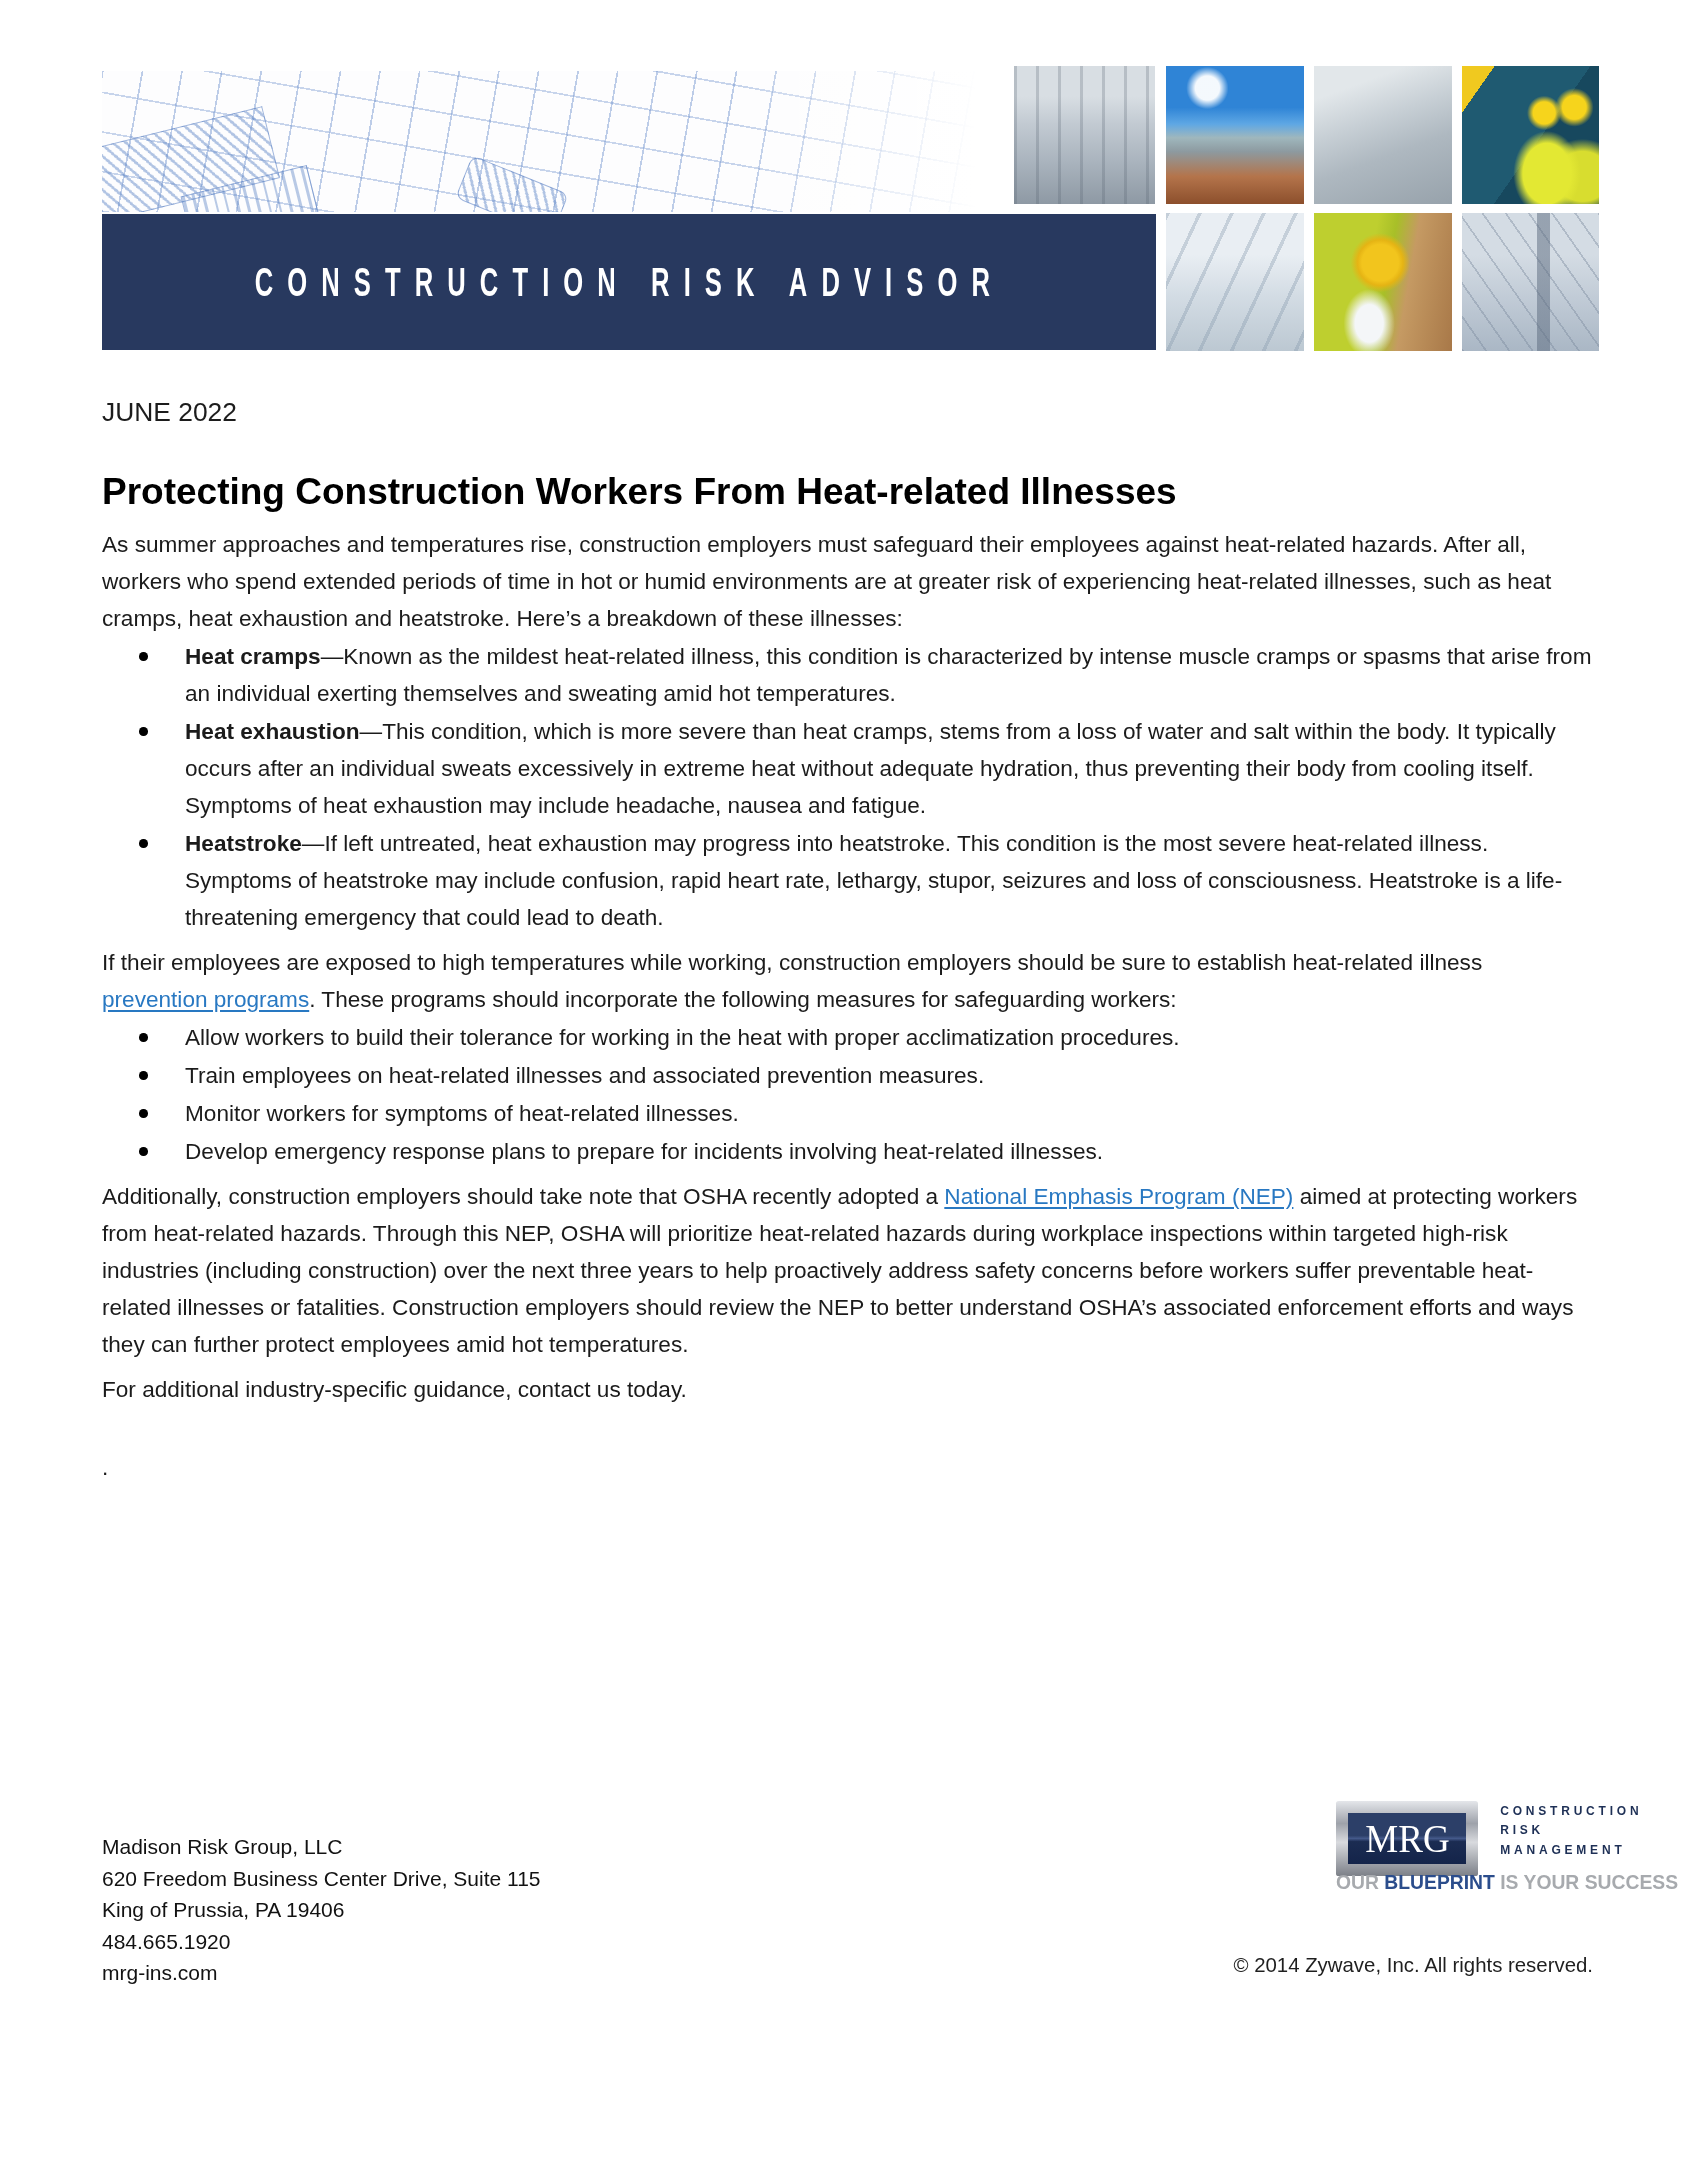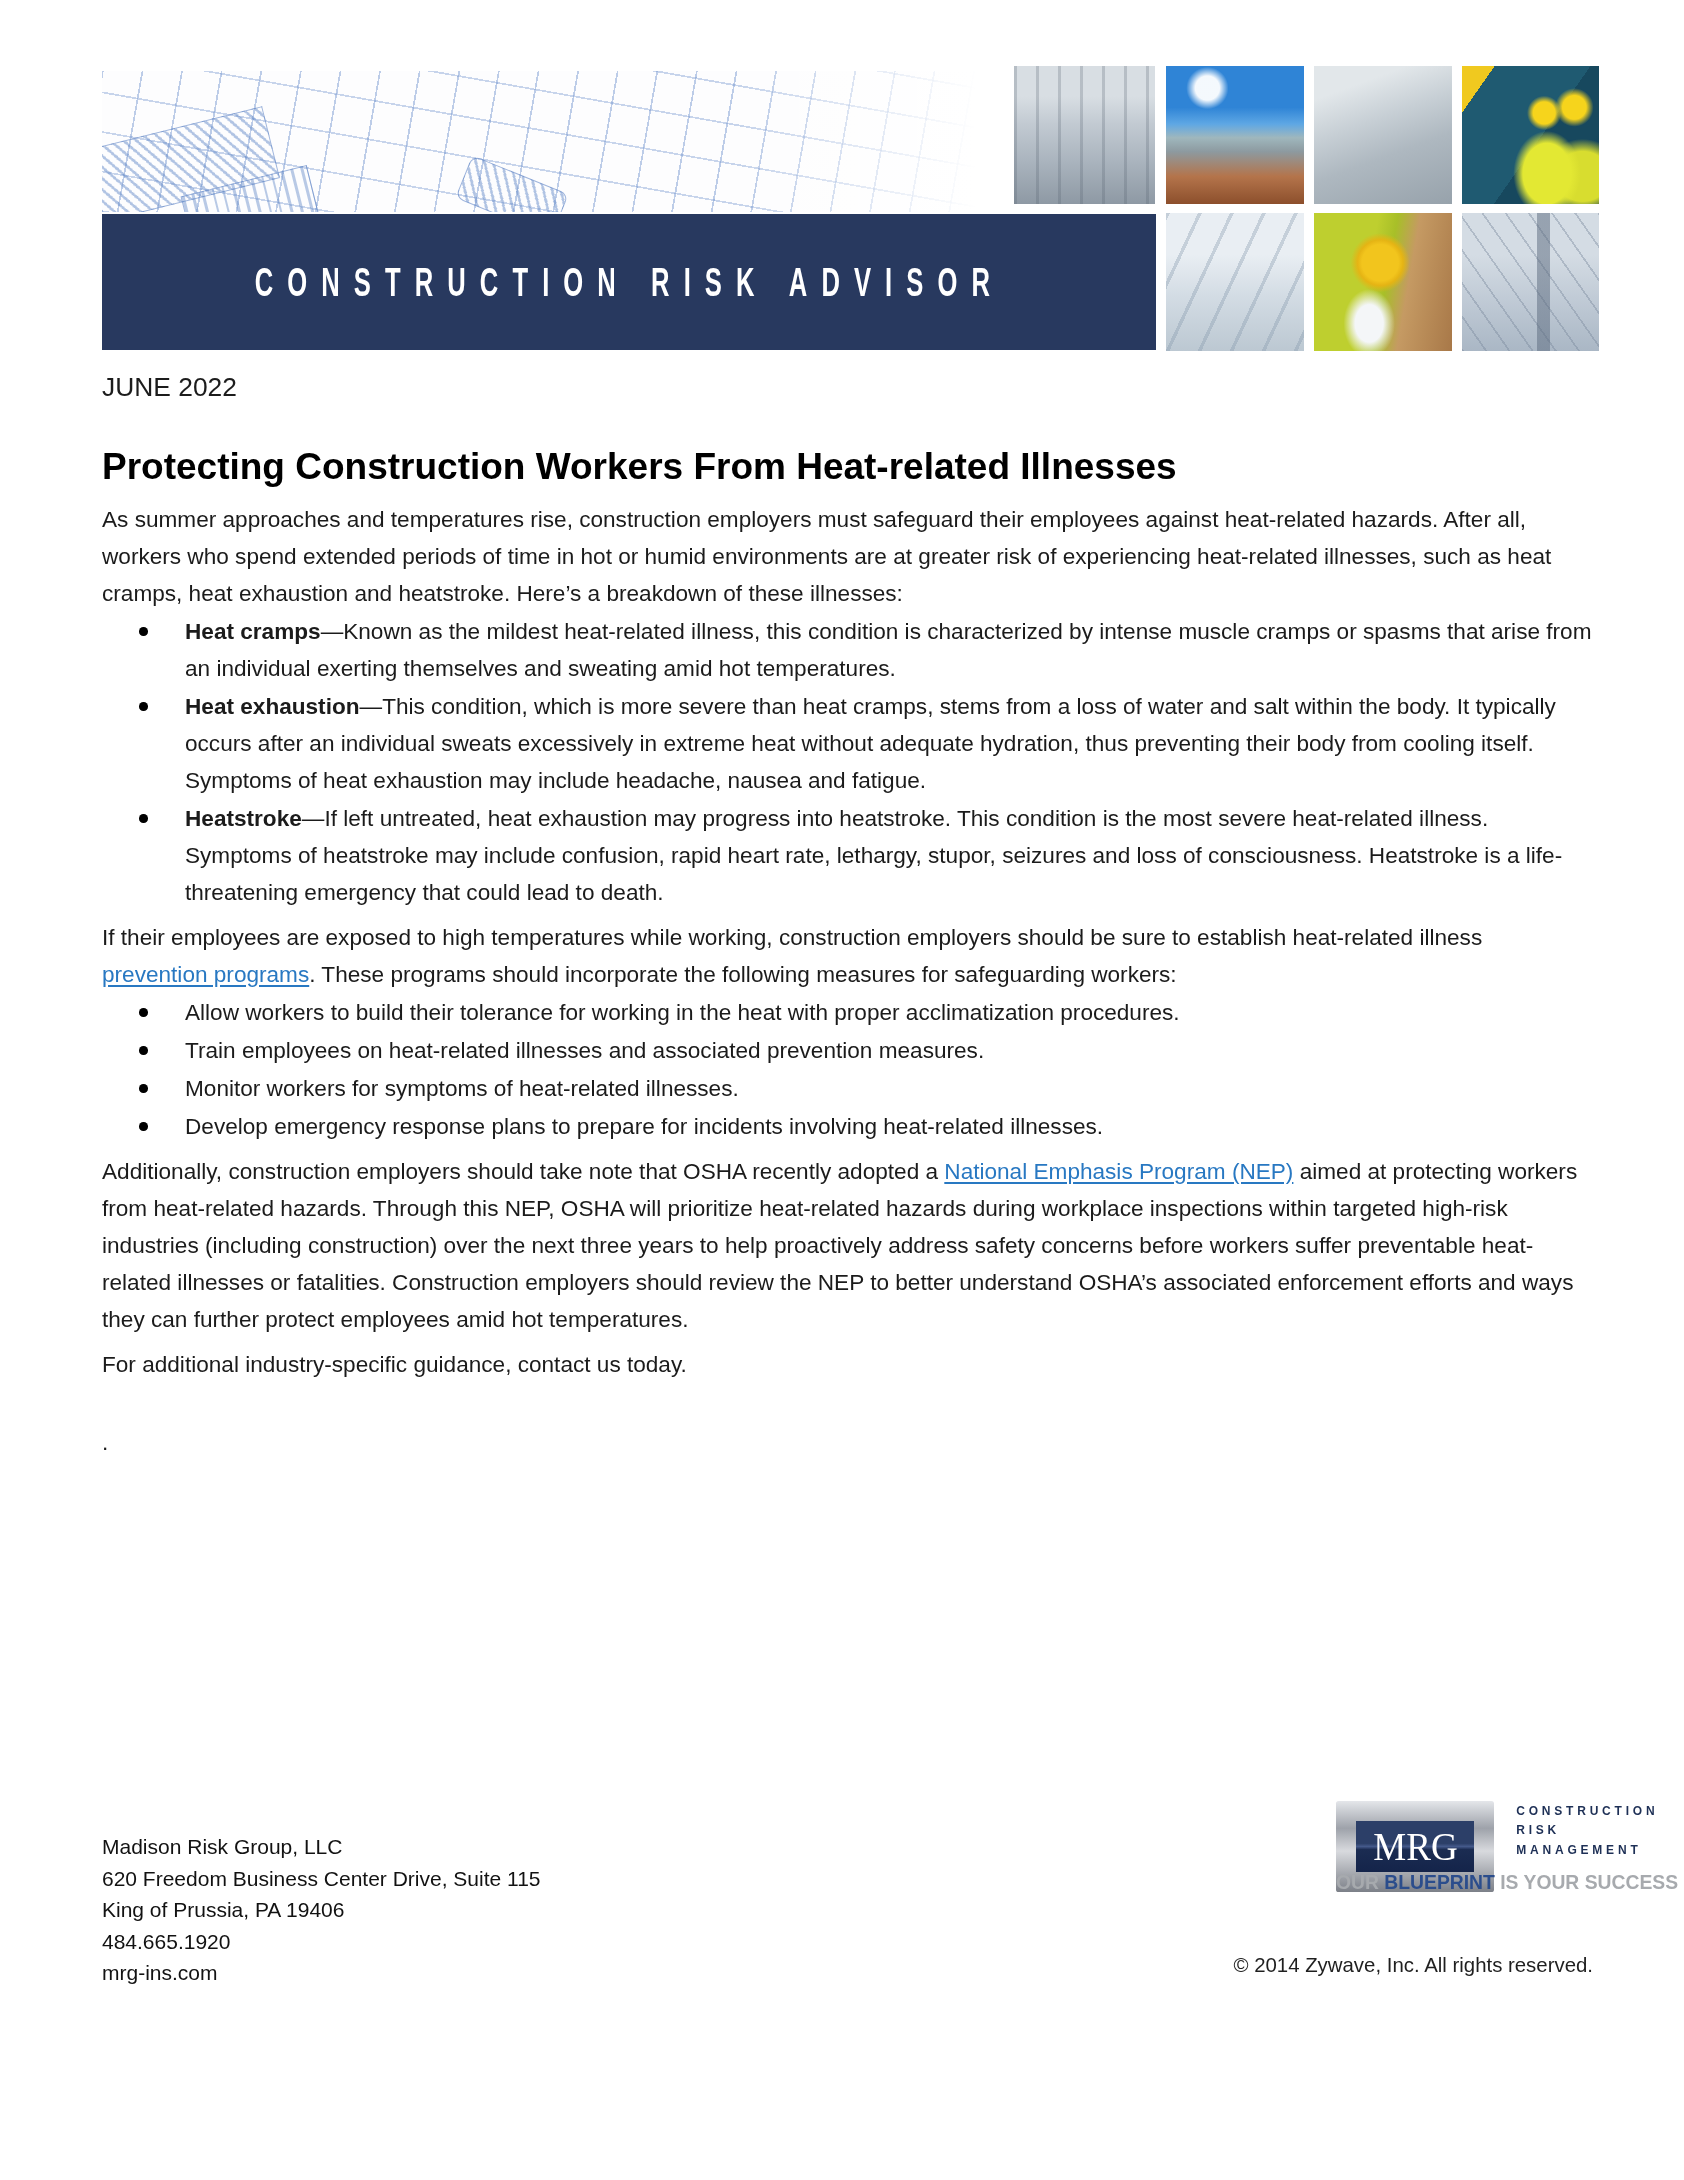--- a/index.html
+++ b/index.html
@@ -55,38 +55,38 @@
       repeating-linear-gradient(55deg, rgba(120,135,155,.4) 0 1.7px, transparent 1.7px 19px),
       linear-gradient(180deg,#d4dce4 0 30%,#c2ccd7 60%,#aab7c5 100%); }
 
   .banner { position:absolute; left:0; top:148px; width:1054px; height:136px;
     background:#28395f; display:flex; align-items:center; justify-content:center; }
   .banner-title { color:#ffffff; font-size:40px; font-weight:600; letter-spacing:22px;
     white-space:nowrap; transform:scaleX(.64); transform-origin:center; }
 
   
   .content { position:absolute; left:102px; top:351px; width:1491px; }
-  .issue-date { margin-top:21px; font-size:26.4px; color:#1c1c1c; }
+  .issue-date { margin-top:46px; font-size:26.4px; color:#1c1c1c; }
   .provided { margin-top:37px; font-size:23px; }
   .provided strong { font-weight:bold; }
   h1.article-title { margin:43px 0 12px 0; font-size:37px; line-height:1.15; font-weight:bold; color:#000; }
   .para { margin:8px 0 0 0; font-size:22.6px; line-height:37px; }
   .list { margin:0; padding:0; list-style:none; }
   .list li { position:relative; padding-left:83px; margin-top:1px; font-size:22.6px; line-height:37px; }
   .dot { position:absolute; left:37px; top:14.5px; width:8.5px; height:8.5px; border-radius:50%; background:#000; }
   .link { color:#2878c2; text-decoration:underline; text-underline-offset:2.6px; cursor:pointer; }
   .stray { margin-top:41px; }
 
   
   .footer-address { position:absolute; left:102px; top:1831px; font-size:21px; line-height:31.5px; color:#121212; }
   .copyright { position:absolute; right:92px; top:1954px; font-size:20.4px; color:#1f1f1f; }
 
   .logo { position:absolute; left:1336px; top:1801px; width:266px; }
   .logo-top { display:flex; align-items:stretch; height:60px; }
-  .mrg-box { width:118px; height:51px; padding:20px;
+  .mrg-box { width:118px; height:51px; padding:12px;
     background:linear-gradient(180deg,#e4e6ea 0,#9ea2aa 30%,#d8dade 55%,#7c8088 100%);
     border-radius:2.6px; box-sizing:content-box; }
   .mrg-inner { width:118px; height:51px; display:flex; align-items:center; justify-content:center;
     background:linear-gradient(180deg,#2c3f68 0 44%,#44598a 50%,#1b2c52 56%,#14244a 100%); }
   .mrg { font-family:"Liberation Serif","DejaVu Serif",serif; font-size:39px; color:#ffffff;
     letter-spacing:0px; transform:scaleX(.95); }
   .logo-divider { width:2.6px; background:#1e3056; margin:0 10.2px 0 12px; }
   .logo-tagline { font-size:12px; font-weight:bold; letter-spacing:3.8px; color:#1e3056;
     line-height:1.62; padding-top:0.9px; white-space:nowrap; }
   .logo-slogan { margin-top:8.5px; font-size:21px; font-weight:bold; white-space:nowrap;

